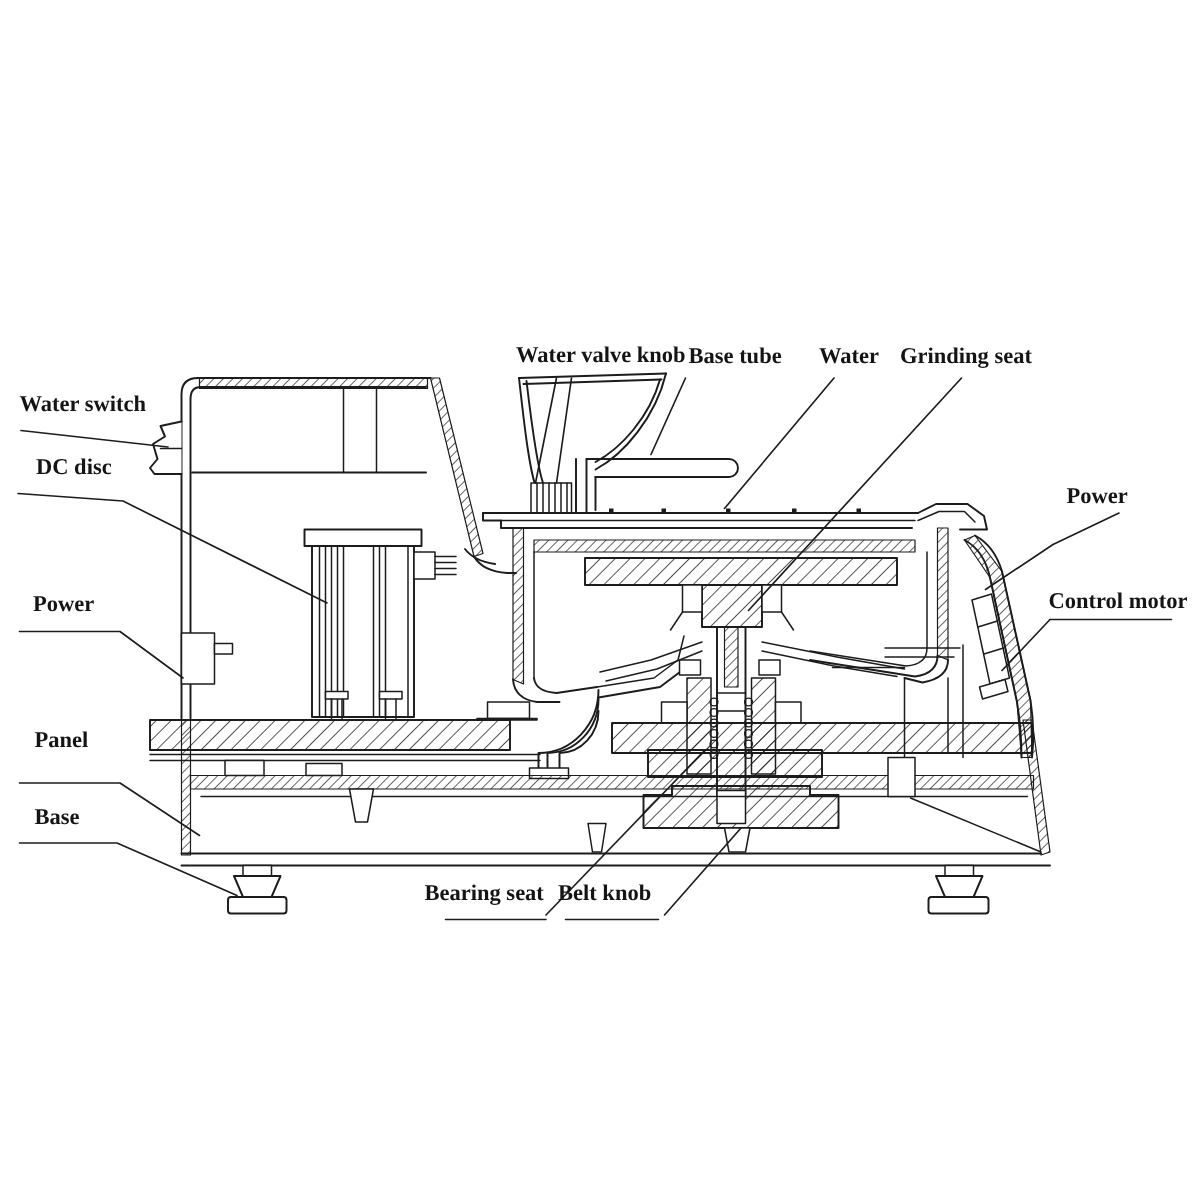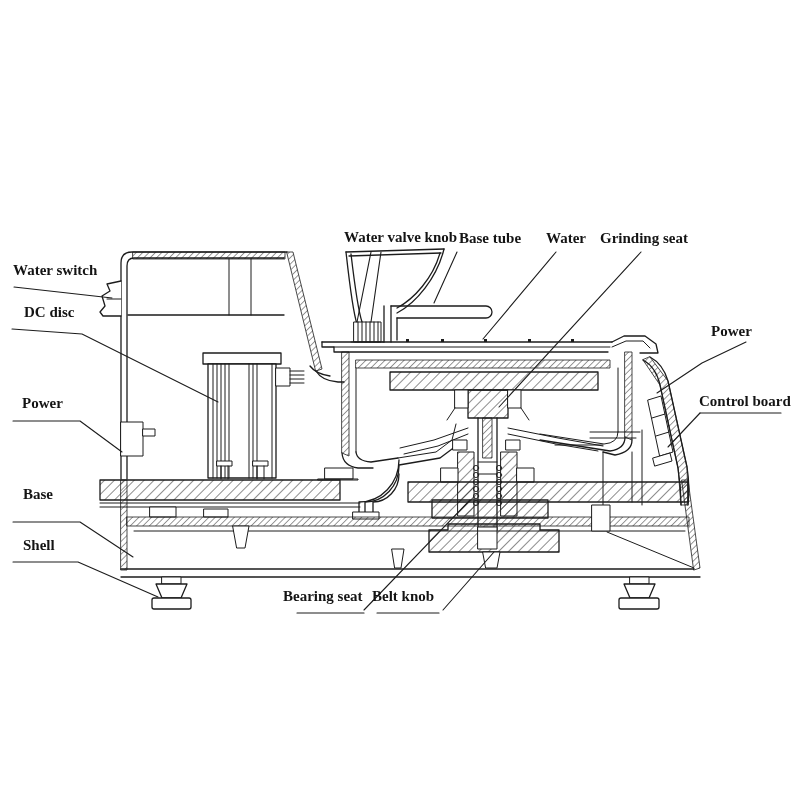--- a/index.html
+++ b/index.html
@@ -276,24 +276,24 @@
       <line x1="297" y1="613" x2="364" y2="613"></line>
       <path d="M 443,610 L 494,552"></path>
       <line x1="377" y1="613" x2="439" y2="613"></line>
     </g>
   </g>
 </svg>
 
 <div class="lbl" style="left:13px;top:263px">Water switch</div>
 <div class="lbl" style="left:24px;top:305px">DC disc</div>
 <div class="lbl" style="left:22px;top:396px">Power</div>
-<div class="lbl" style="left:23px;top:487px">Base</div>
-<div class="lbl" style="left:23px;top:538px">Shell</div>
+<div class="lbl" style="left:23px;top:487px">Panel</div>
+<div class="lbl" style="left:23px;top:538px">Base</div>
 <div class="lbl" style="left:344px;top:230px">Water valve knob</div>
 <div class="lbl" style="left:459px;top:231px">Base tube</div>
 <div class="lbl" style="left:546px;top:231px">Water</div>
 <div class="lbl" style="left:600px;top:231px">Grinding seat</div>
 <div class="lbl" style="left:711px;top:324px">Power</div>
-<div class="lbl" style="left:699px;top:394px">Control board</div>
+<div class="lbl" style="left:699px;top:394px">Control motor</div>
 <div class="lbl" style="left:283px;top:589px">Bearing seat</div>
 <div class="lbl" style="left:372px;top:589px">Belt knob</div>
 
 </div>
 
 </body></html>

